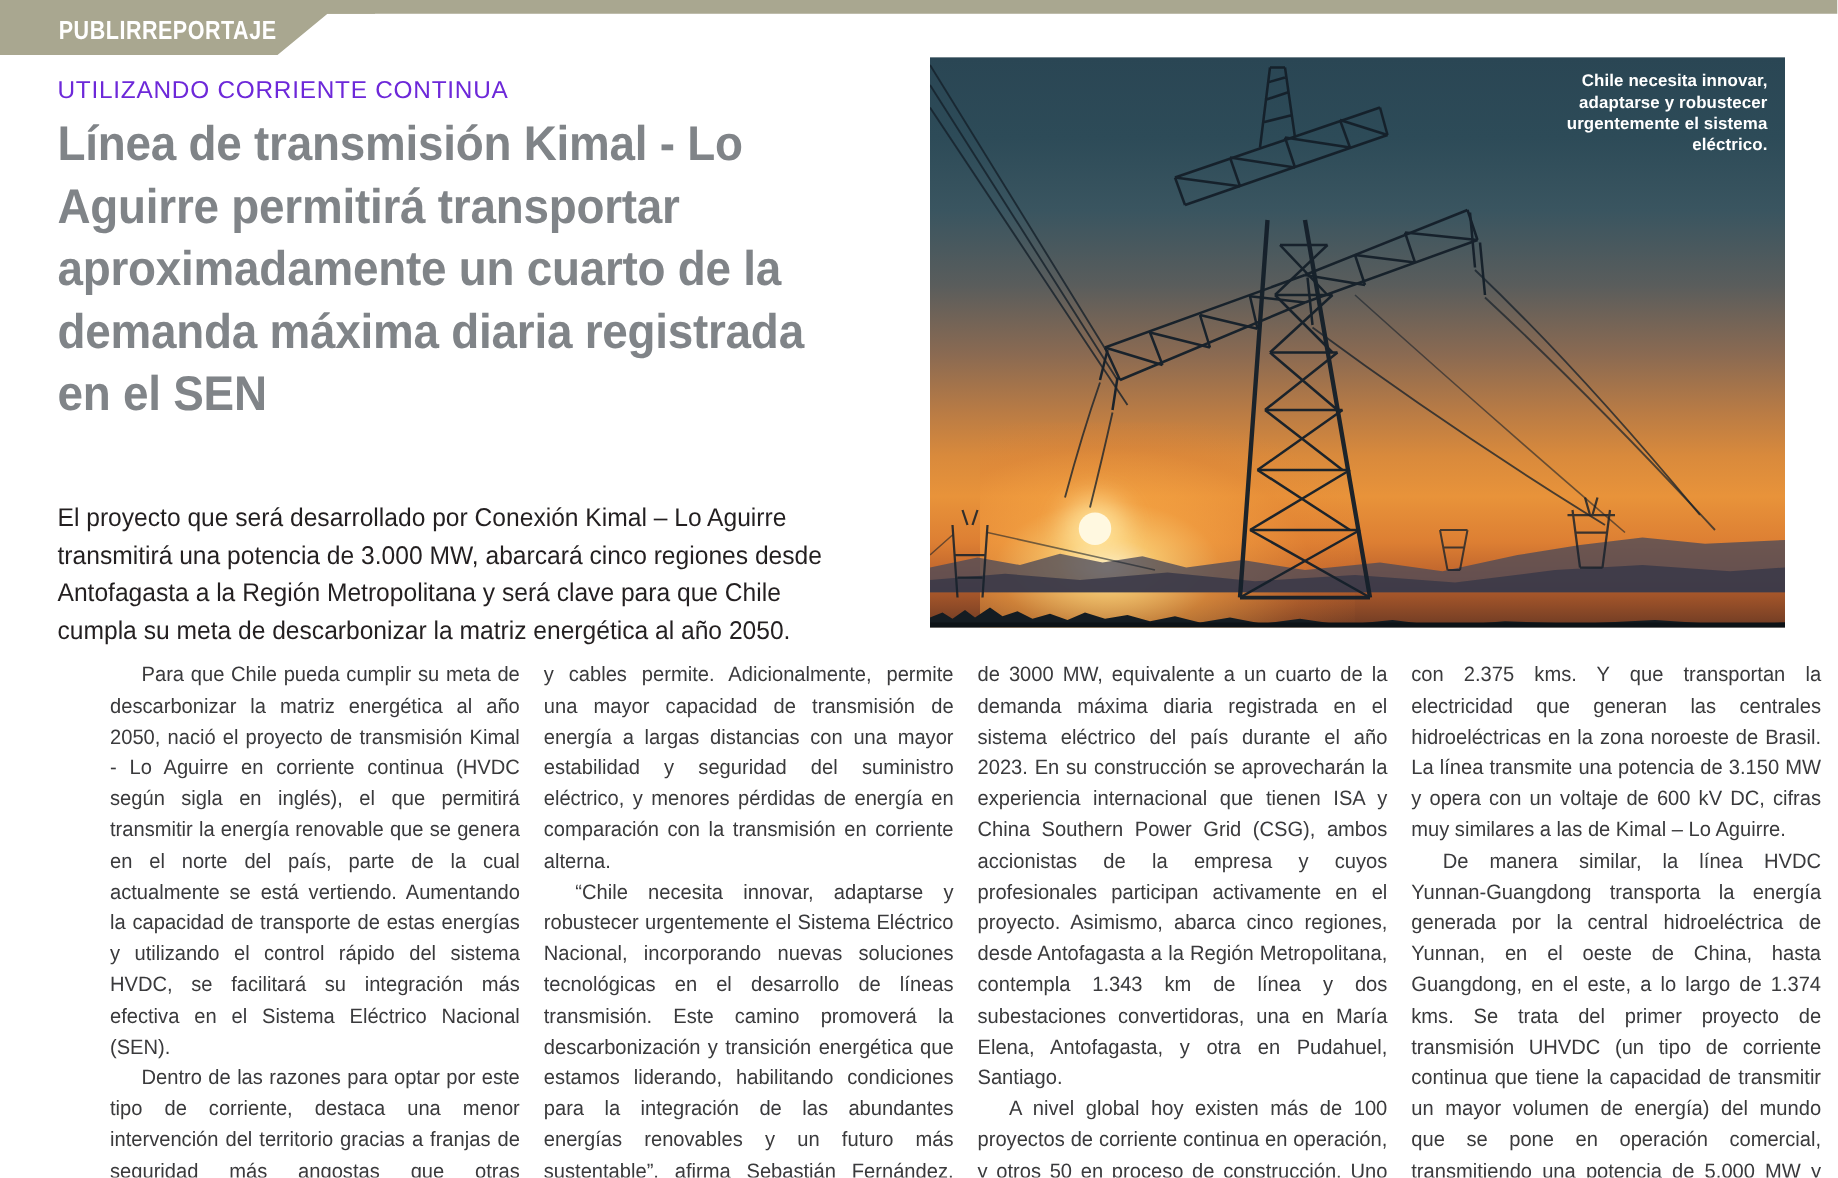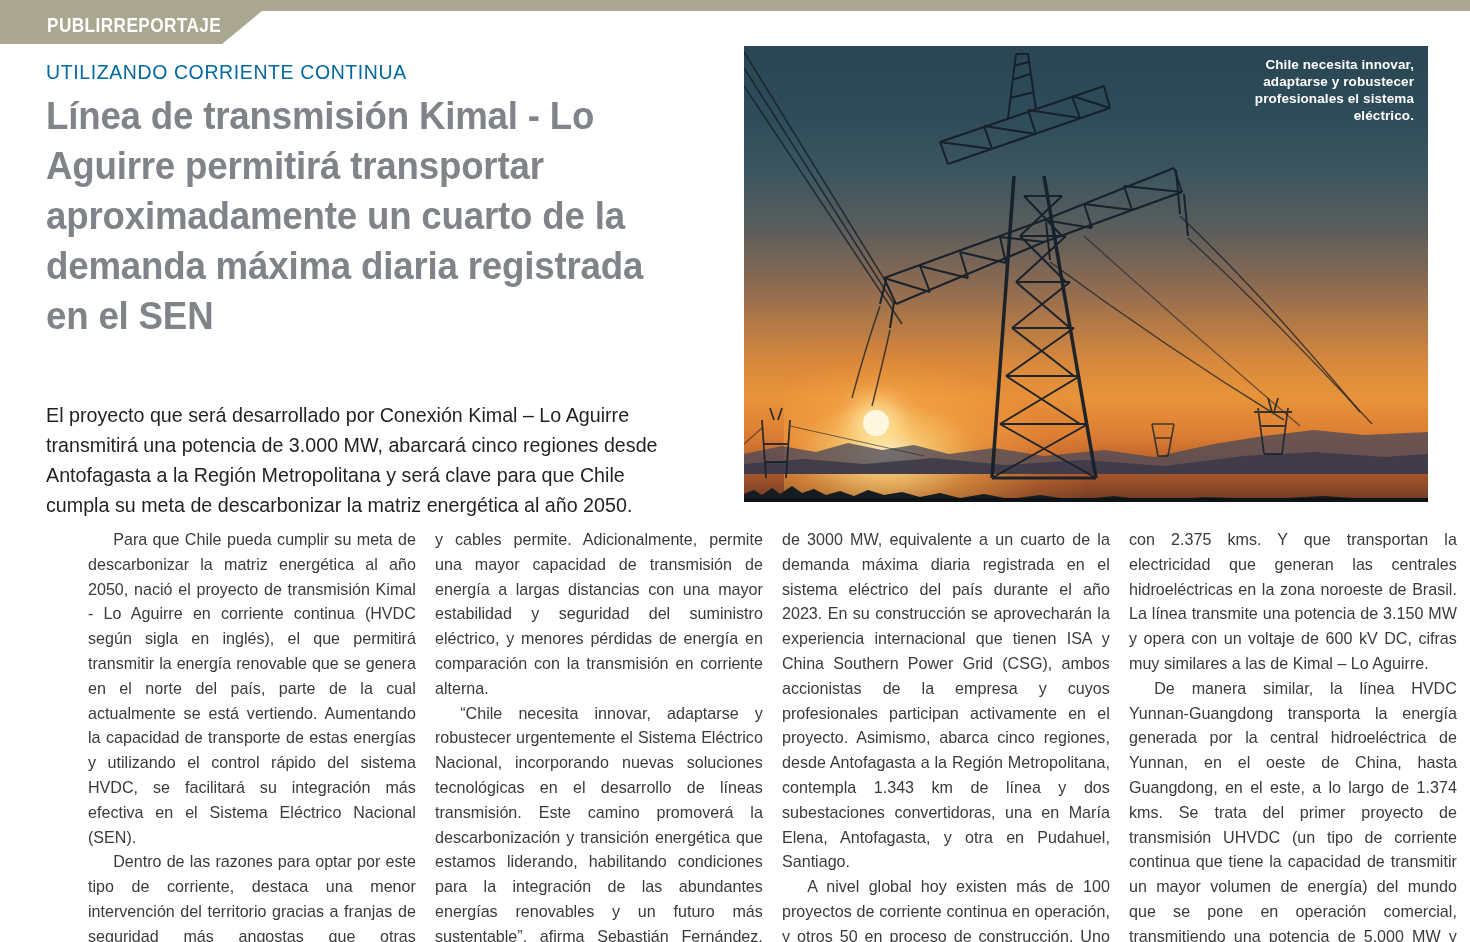--- a/index.html
+++ b/index.html
@@ -52,21 +52,21 @@
     position: absolute;
     left: 46px;
     top: 60px;
     width: 680px;
   }
   #eyebrow {
     font-family: "Liberation Sans", sans-serif;
     font-size: 19.5px;
     font-weight: normal;
     letter-spacing: 0.6px;
-    color: #0369a1;
+    color: #6d28d9;
     line-height: 24px;
     margin: 0 0 7px 0;
     white-space: nowrap;
   }
   #headline {
     font-family: "Liberation Sans Narrow", "Liberation Sans", sans-serif;
     font-size: 39px;
     font-weight: bold;
     color: #808488;
     line-height: 50px;
@@ -264,21 +264,21 @@
       <path d="M408,378 L414,410 M430,378 L424,410 M410,392 L428,392 M408,378 L430,378 M414,410 L424,410" stroke-width="1.6" opacity="0.8"></path>
 
       <path d="M514,362 L520,408 M544,362 L538,408 M516,380 L542,380 M510,366 L548,366 M520,408 L538,408 M524,352 L528,366 M534,352 L530,366" stroke-width="1.8" opacity="0.85"></path>
 
       <path d="M18,374 L22,432 M46,374 L42,432 M20,398 L44,398 M22,416 L42,416 M26,362 L30,374 M38,362 L34,374" stroke-width="1.8" opacity="0.9"></path>
 
       <path d="M0,398 L18,382 M46,380 L180,410" stroke-width="1.2" opacity="0.6"></path>
     </g>
   </svg>
 
-  <div id="photo-caption">Chile necesita innovar, adaptarse y robustecer profesionales el sistema eléctrico.</div>
+  <div id="photo-caption">Chile necesita innovar, adaptarse y robustecer urgentemente el sistema eléctrico.</div>
 </div>
 
 <div id="body-columns">
 
   <div class="body-col">
     <p>Para que Chile pueda cumplir su meta de descarbonizar la matriz energética al año 2050, nació el proyecto de transmisión Kimal - Lo Aguirre en corriente continua (HVDC según sigla en inglés), el que permitirá transmitir la energía renovable que se genera en el norte del país, parte de la cual actualmente se está vertiendo. Aumentando la capacidad de transporte de estas energías y utilizando el control rápido del sistema HVDC, se facilitará su integración más efectiva en el Sistema Eléctrico Nacional (SEN).</p>
     <p>Dentro de las razones para optar por este tipo de corriente, destaca una menor intervención del territorio gracias a franjas de seguridad más angostas que otras alternativas que tienen un mismo nivel de transferencia en potencia, además de una mayor eficiencia al requerir menos torres</p>
   </div>
 
   <div class="body-col">

